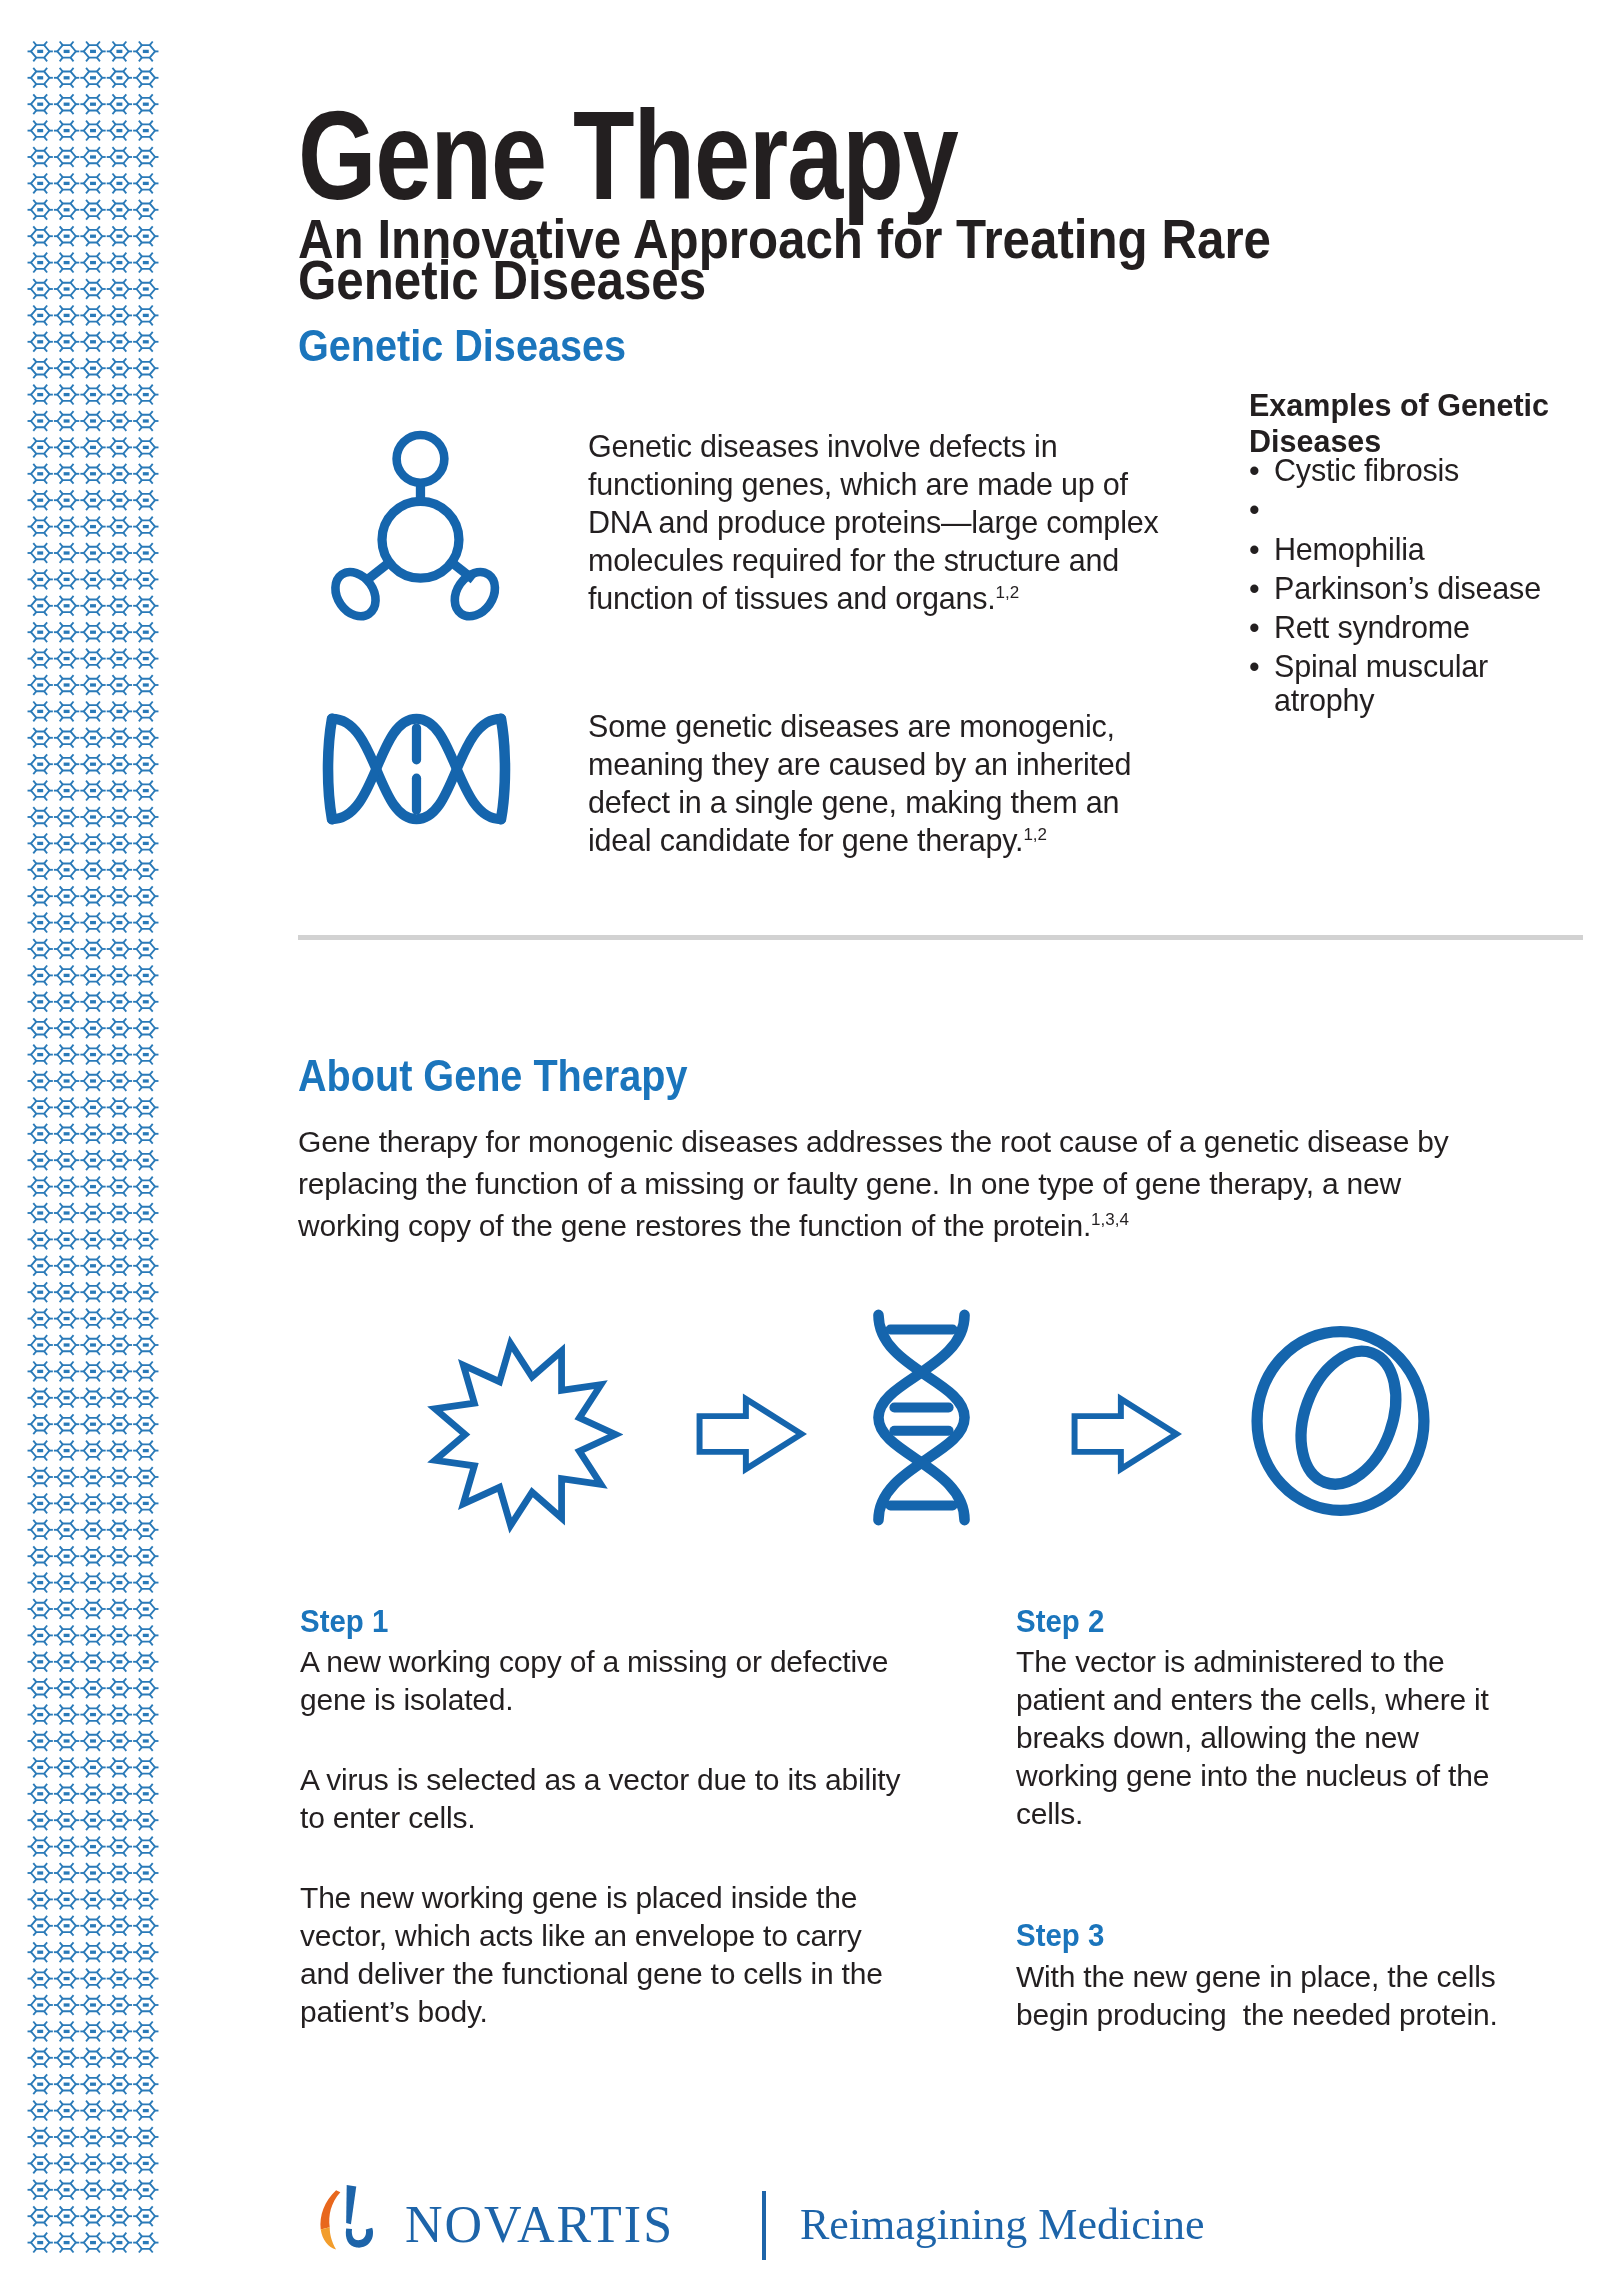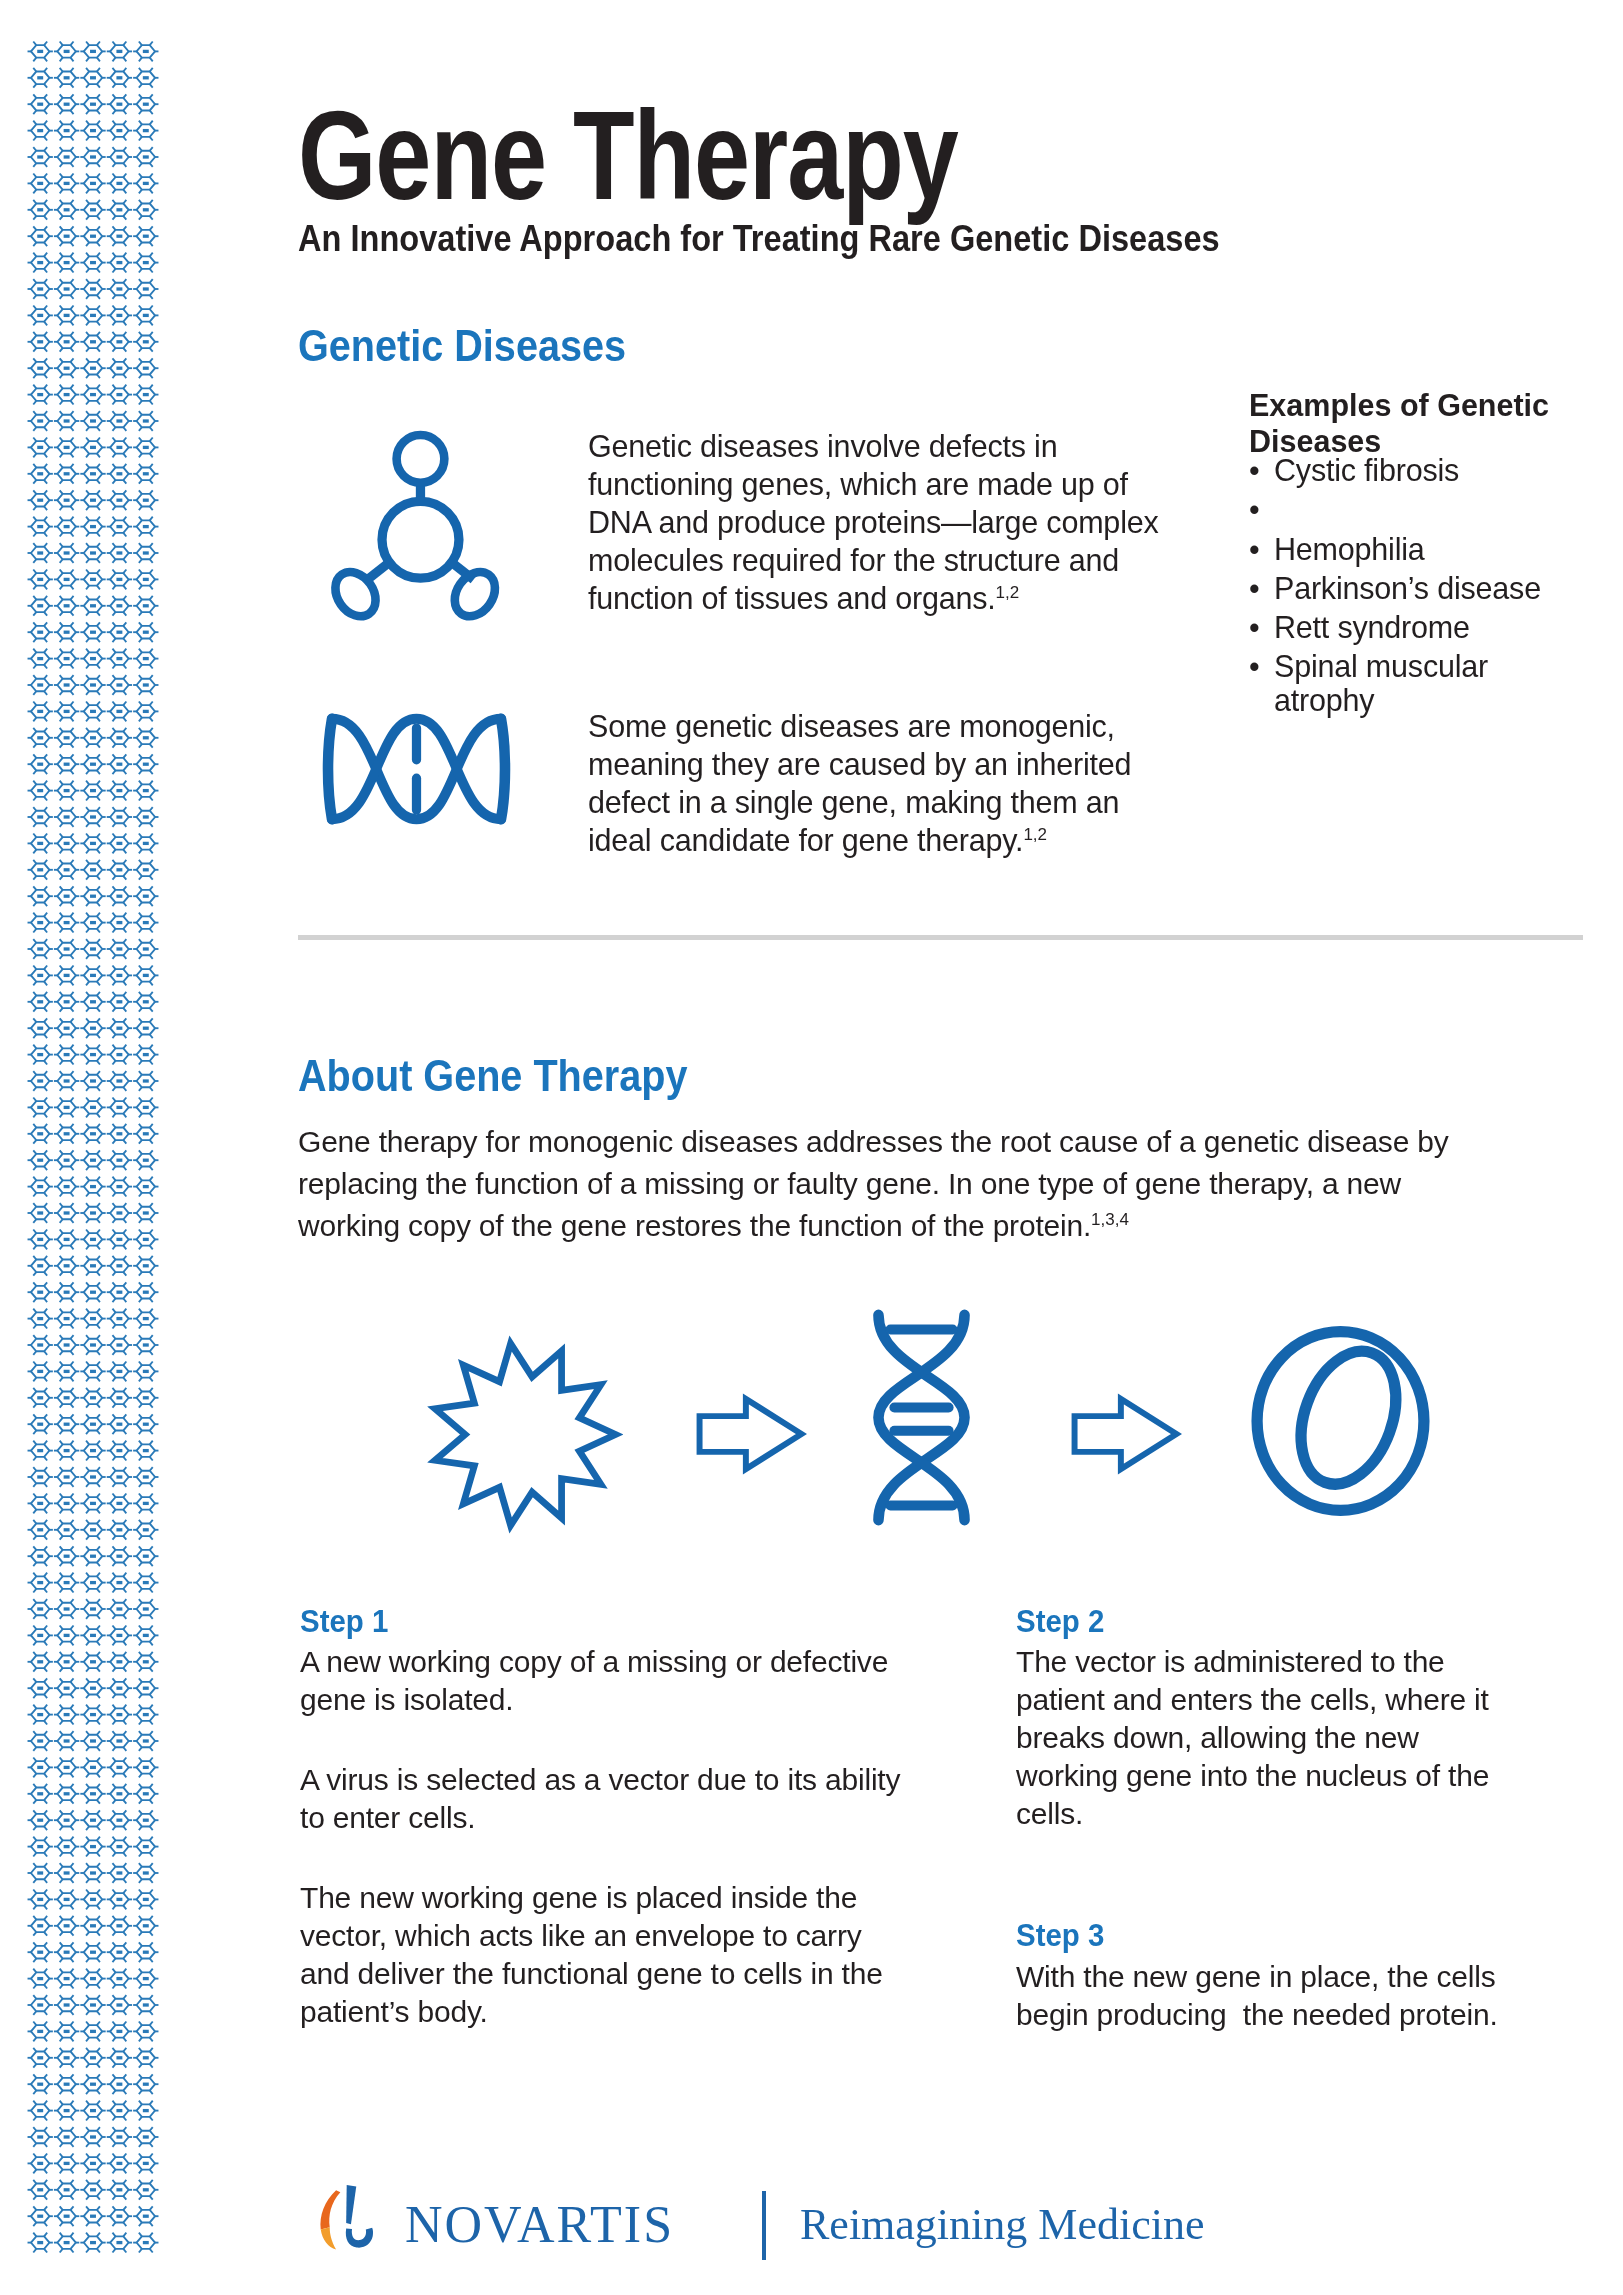--- a/index.html
+++ b/index.html
@@ -15,21 +15,21 @@
   }
   .abs{position:absolute;}
   .pre{white-space:pre;}
   .cx{transform-origin:0 50%;display:inline-block;}
   
   .pattern{left:26.5px;top:34px;width:132px;height:2226px;color:var(--pattern-blue,#2a7ab8);}
   
   .title{left:298px;top:93px;font-size:126px;line-height:126px;font-weight:bold;
          letter-spacing:-1.3px;color:var(--text-black,#231f20);}
   .title .cx{transform:scaleX(.80);}
-  .subtitle{left:298px;top:218px;font-size:37px;line-height:41px;font-weight:bold;}
+  .subtitle{left:298px;top:218px;font-size:56px;line-height:41px;font-weight:bold;}
   .subtitle .cx{transform:scaleX(.88);}
   .h-section{font-size:44px;line-height:46px;font-weight:bold;color:var(--heading-blue,#1b75bc);}
   .h-section .cx{transform:scaleX(.90);}
   .h-genetic{left:298px;top:323px;text-align:center;}
   .h-about{left:298px;top:1053px;}
   
   .body-txt{font-size:30.5px;line-height:38px;letter-spacing:-0.2px;color:var(--text-black,#231f20);}
   .para1{left:588px;top:427px;}
   .para2{left:588px;top:707px;}
   .about-para{left:298px;top:1121px;font-size:30px;line-height:42px;}

